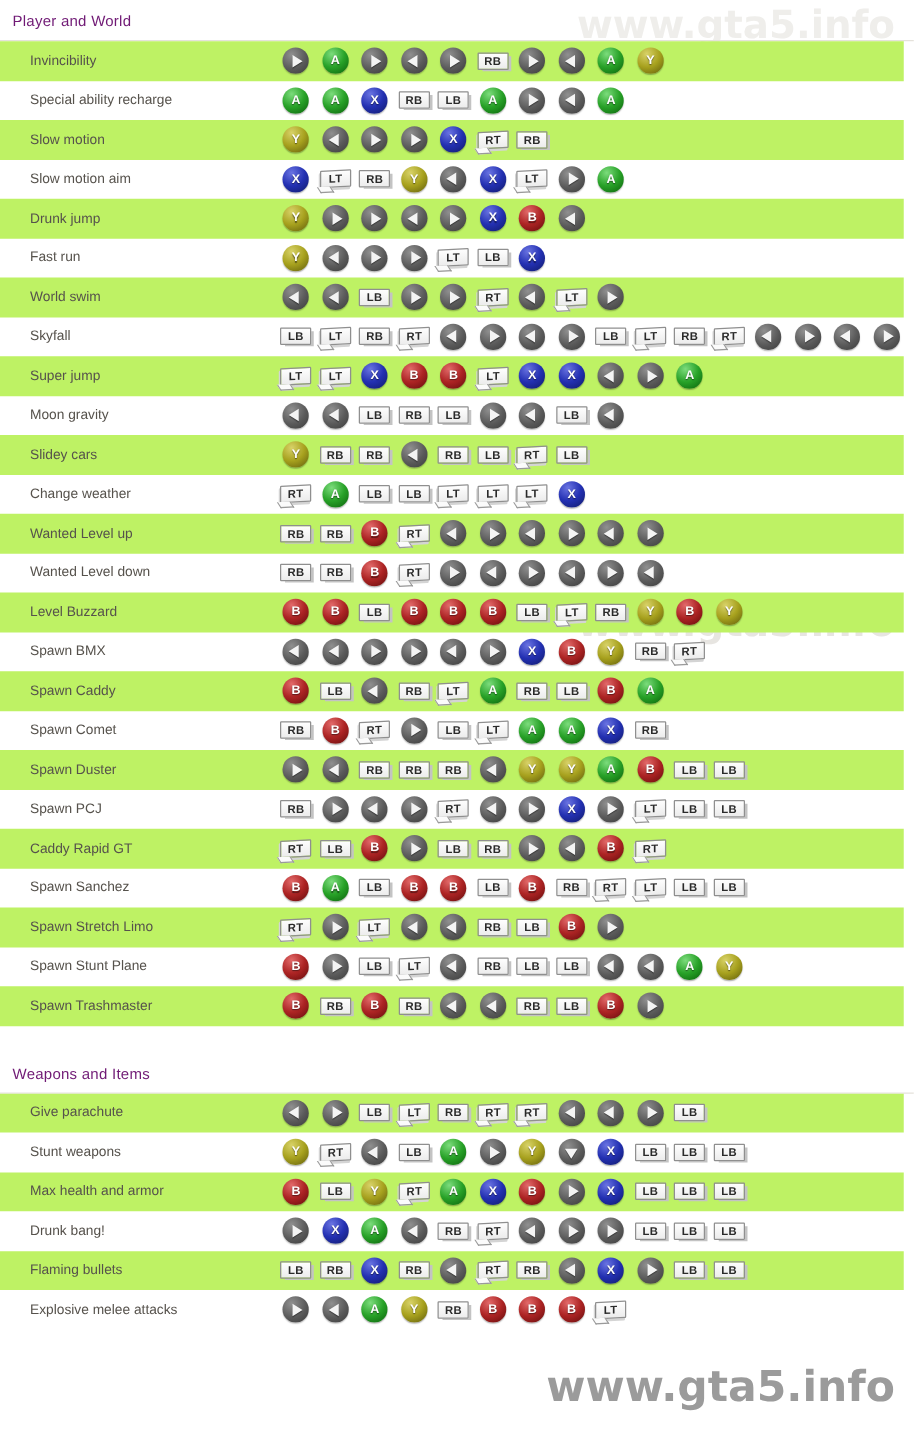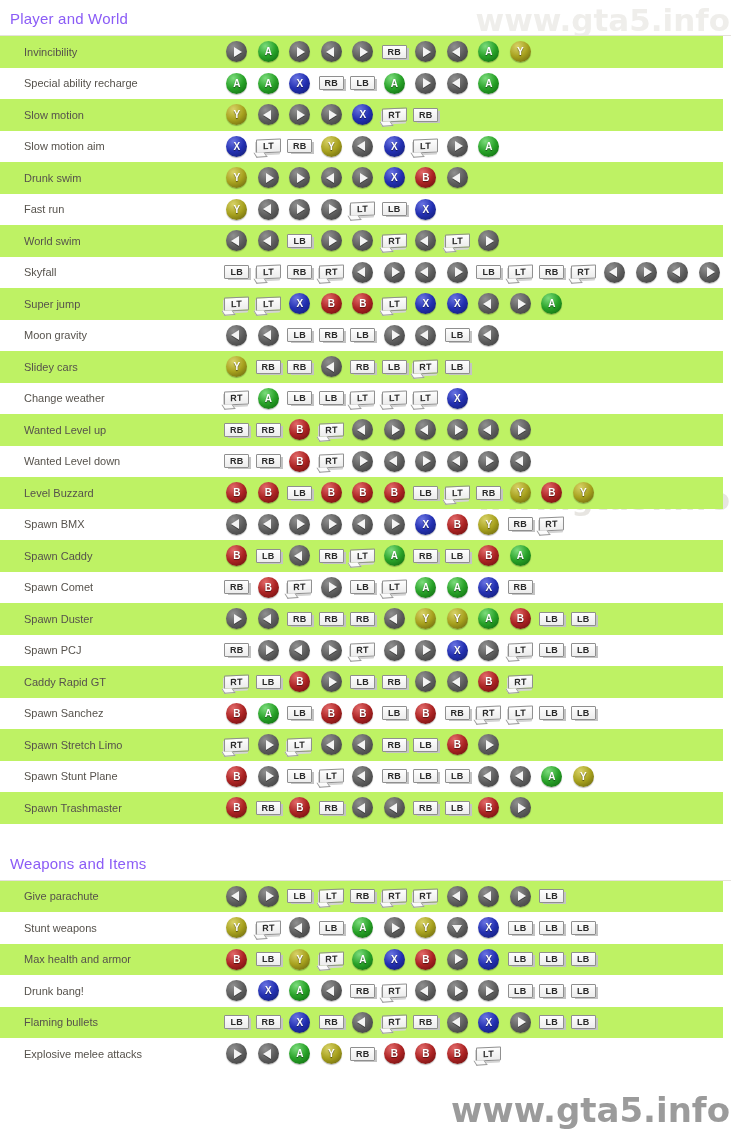--- a/index.html
+++ b/index.html
@@ -3,21 +3,21 @@
 <meta charset="utf-8">
 <style>
   * { margin:0; padding:0; box-sizing:border-box; }
   html,body { background:#fff; }
   body { font-family:"Liberation Sans","DejaVu Sans",sans-serif; }
   .page {
     position:relative; width:736px; height:1147px; background:#fff;
     overflow:hidden;
   }
   h2.section-title {
-    font-size:15px; font-weight:400; color:#8b5cf6;
+    font-size:12px; font-weight:400; color:#701a75;
     padding:10px 0 8px 10px; border-bottom:1px solid #e5e2db;
     width:731px; letter-spacing:.2px;
   }
   .section { position:relative; }
   .section + .section h2.section-title { margin-top:21px; }
   .row {
     display:flex; align-items:center; height:31.5px;
     width:723px; padding-left:24px;
   }
   .row.odd { background:#bef264; }
@@ -58,21 +58,21 @@
   }
   .key-bumper { box-shadow:3px 2px 0 -1px #c3c3c3; }
   .key-trigger { transform:rotate(-3deg) skewX(-3deg); box-shadow:-1px 2px 0 0 #d4d4d4; }
   .key-trigger::after {
     content:""; position:absolute; left:-2px; bottom:-5px;
     width:9px; height:4px; background:#fbfbfb; border:1px solid #9a9a9a; border-top:none;
     transform:skewX(32deg);
   }
   
   .wm {
-    position:absolute; right:6px; font-weight:bold; font-size:31px; letter-spacing:0;
+    position:absolute; right:20px; font-weight:bold; font-size:31px; letter-spacing:0;
     font-family:"DejaVu Sans","Liberation Sans",sans-serif;
     text-shadow:
       -2px -2px 0 #fff, 2px -2px 0 #fff, -2px 2px 0 #fff, 2px 2px 0 #fff,
       -2px 0 0 #fff, 2px 0 0 #fff, 0 -2px 0 #fff, 0 2px 0 #fff;
   }
   .wm-top    { top:2px;    color:#efeeeb; }
   .wm-mid    { top:481px;  color:#e7e5e1; }
   .wm-bottom { top:1090px; color:#9b9b9b; font-size:34px; }
 </style>
 </head>
@@ -229,21 +229,21 @@
               <span class="dpad">
                 <i class="tri tri-right"></i>
               </span>
             </span>
             <span class="slot">
               <span class="face face-A">A</span>
             </span>
           </span>
         </div>
         <div class="row odd">
-          <span class="row-label">Drunk swim</span>
+          <span class="row-label">Drunk jump</span>
           <span class="btns">
             <span class="slot">
               <span class="face face-Y">Y</span>
             </span>
             <span class="slot">
               <span class="dpad">
                 <i class="tri tri-right"></i>
               </span>
             </span>
             <span class="slot">

